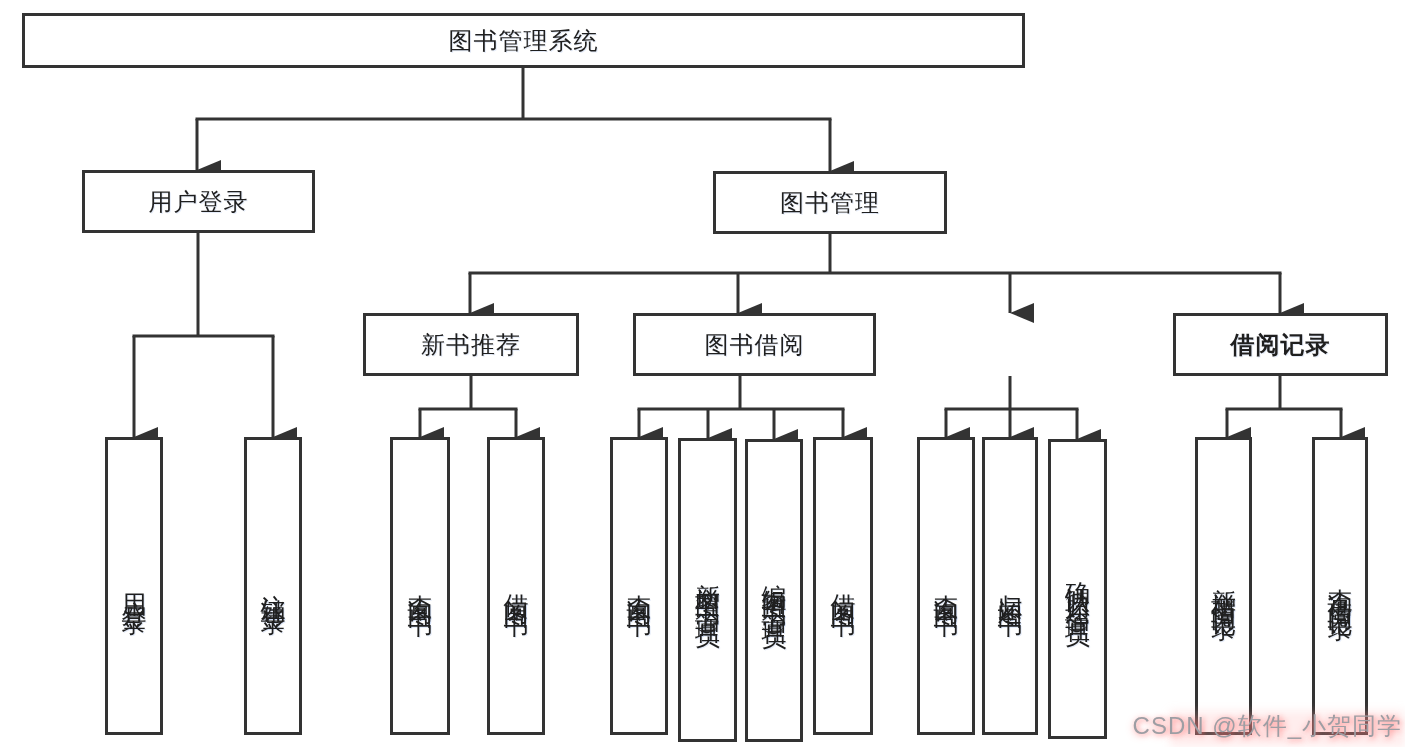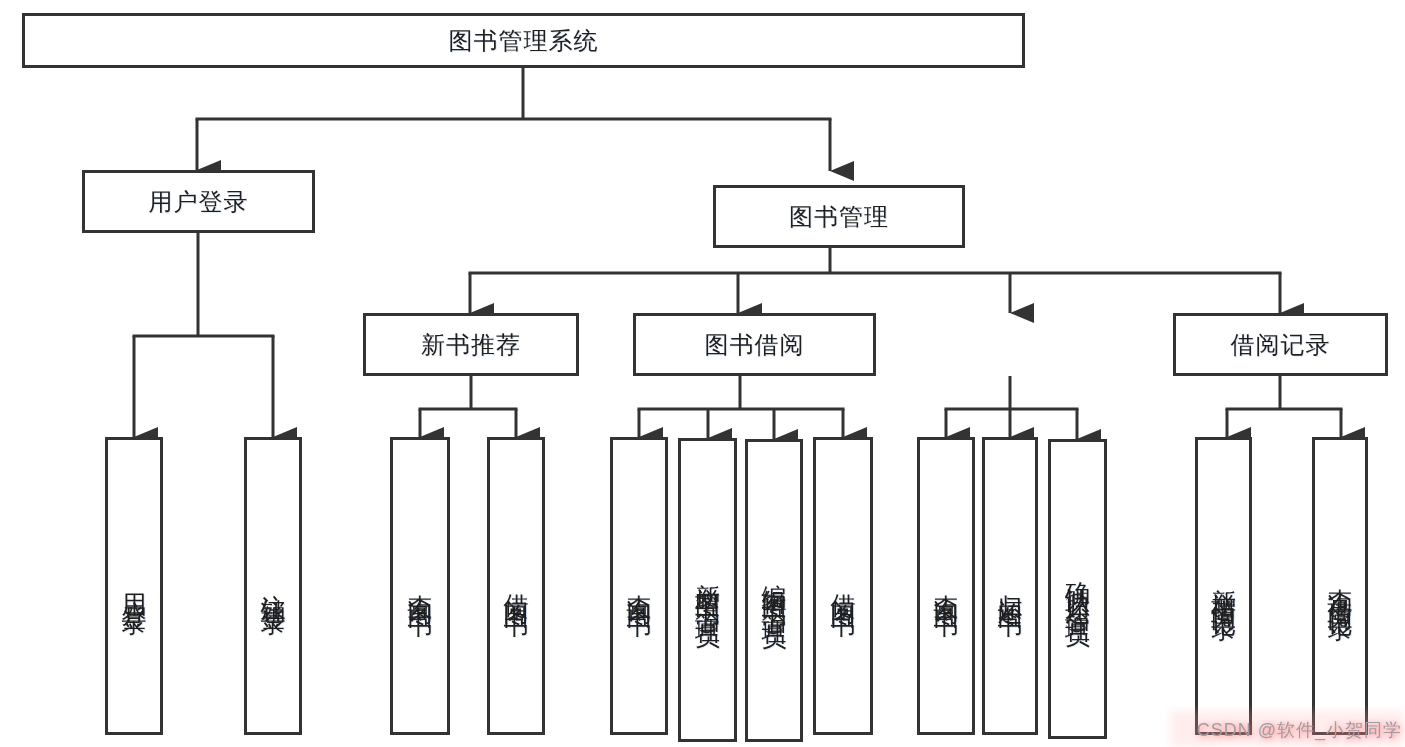--- a/index.html
+++ b/index.html
@@ -39,21 +39,21 @@
   .corner-wash {
     position: absolute;
     right: 0; bottom: 0;
     width: 235px; height: 36px;
     background: rgba(255,175,175,0.22);
     filter: blur(5px);
   }
   .watermark {
     position: absolute;
     right: 3px; bottom: 5px;
-    font-size: 18px;
+    font-size: 24px;
     color: #9e9ea4;
     letter-spacing: 1px;
     white-space: nowrap;
     text-shadow: 2px 1px 5px rgba(255,90,90,0.55), -1px 2px 7px rgba(255,130,130,0.45);
   }
 </style>
 </head>
 <body>
 
 <div class="stage">
@@ -104,25 +104,25 @@
       <line x1="1280" y1="376" x2="1280" y2="409"></line>
       <line x1="1225.5" y1="409" x2="1342.5" y2="409"></line>
       <line x1="1227" y1="409" x2="1227" y2="437" marker-end="url(#arr)"></line>
       <line x1="1341" y1="409" x2="1341" y2="437" marker-end="url(#arr)"></line>
     </g>
   </svg>
 
   <div class="box hlabel" style="left:22px; top:13px; width:1003px; height:55px;">图书管理系统</div>
 
   <div class="box hlabel" style="left:82px; top:170px; width:233px; height:63px;">用户登录</div>
-  <div class="box hlabel" style="left:713px; top:185px; width:252px; height:63px;text-align:center;">图书管理</div>
+  <div class="box hlabel" style="left:713px; top:171px; width:234px; height:63px;text-align:center;">图书管理</div>
 
   <div class="box hlabel" style="left:363px; top:313px; width:216px; height:63px;">新书推荐</div>
   <div class="box hlabel" style="left:633px; top:313px; width:243px; height:63px;">图书借阅</div>
-  <div class="box hlabel" style="left:1173px; top:313px; width:215px; height:63px;">借阅记录</div>
+  <div class="box hlabel" style="left:1173px; top:313px; width:215px; height:63px;font-weight:bold;">借阅记录</div>
 
   <div class="box leaf" style="left:105px; top:437px; width:58px; height:298px;">用户登录</div>
   <div class="box leaf" style="left:244px; top:437px; width:58px; height:298px;">注销登录</div>
 
   <div class="box leaf" style="left:390px; top:437px; width:60px; height:298px;">查询图书</div>
   <div class="box leaf" style="left:487px; top:437px; width:58px; height:298px;">借阅图书</div>
 
   <div class="box leaf" style="left:610px; top:437px; width:58px; height:298px;">查询图书</div>
   <div class="box leaf" style="left:678px; top:438px; width:59px; height:304px;">新增图书（管理员）</div>
   <div class="box leaf" style="left:745px; top:439px; width:58px; height:303px;">编辑图书（管理员）</div>

